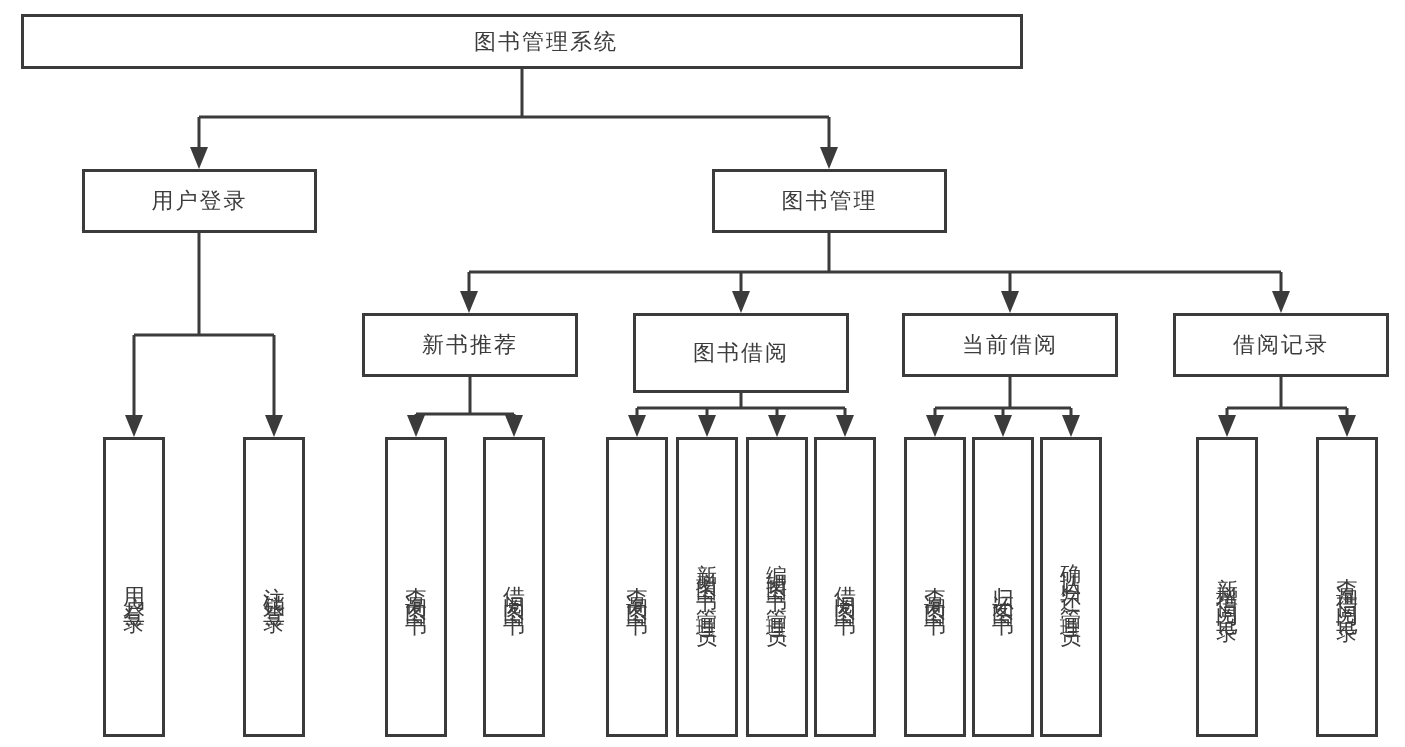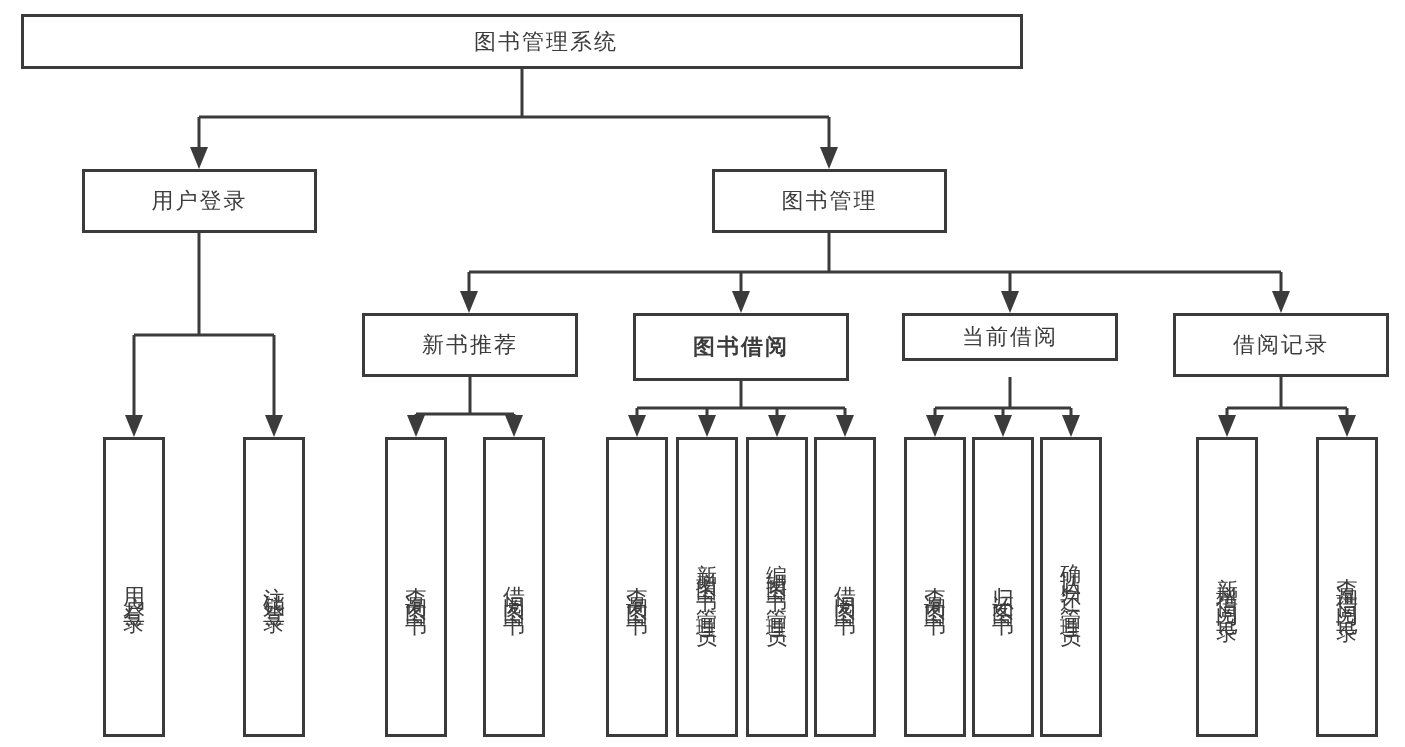--- a/index.html
+++ b/index.html
@@ -125,24 +125,24 @@
   <div class="node" style="left:82px; top:169px; width:235px; height:64px;">
     <span class="hlabel">用户登录</span>
   </div>
   <div class="node" style="left:712px; top:169px; width:235px; height:64px;">
     <span class="hlabel">图书管理</span>
   </div>
 
   <div class="node" style="left:362px; top:313px; width:216px; height:64px;">
     <span class="hlabel">新书推荐</span>
   </div>
-  <div class="node" style="left:633px; top:313px; width:216px; height:68px;font-weight:bold;">
+  <div class="node" style="left:633px; top:313px; width:216px; height:80px;">
     <span class="hlabel">图书借阅</span>
   </div>
-  <div class="node" style="left:902px; top:313px; width:216px; height:48px;">
+  <div class="node" style="left:902px; top:313px; width:216px; height:64px;">
     <span class="hlabel">当前借阅</span>
   </div>
   <div class="node" style="left:1173px; top:313px; width:216px; height:64px;">
     <span class="hlabel">借阅记录</span>
   </div>
 
   <div class="leaf" style="left:103px;">
     <span class="vlabel">用户登录</span>
   </div>
   <div class="leaf" style="left:243px;">

